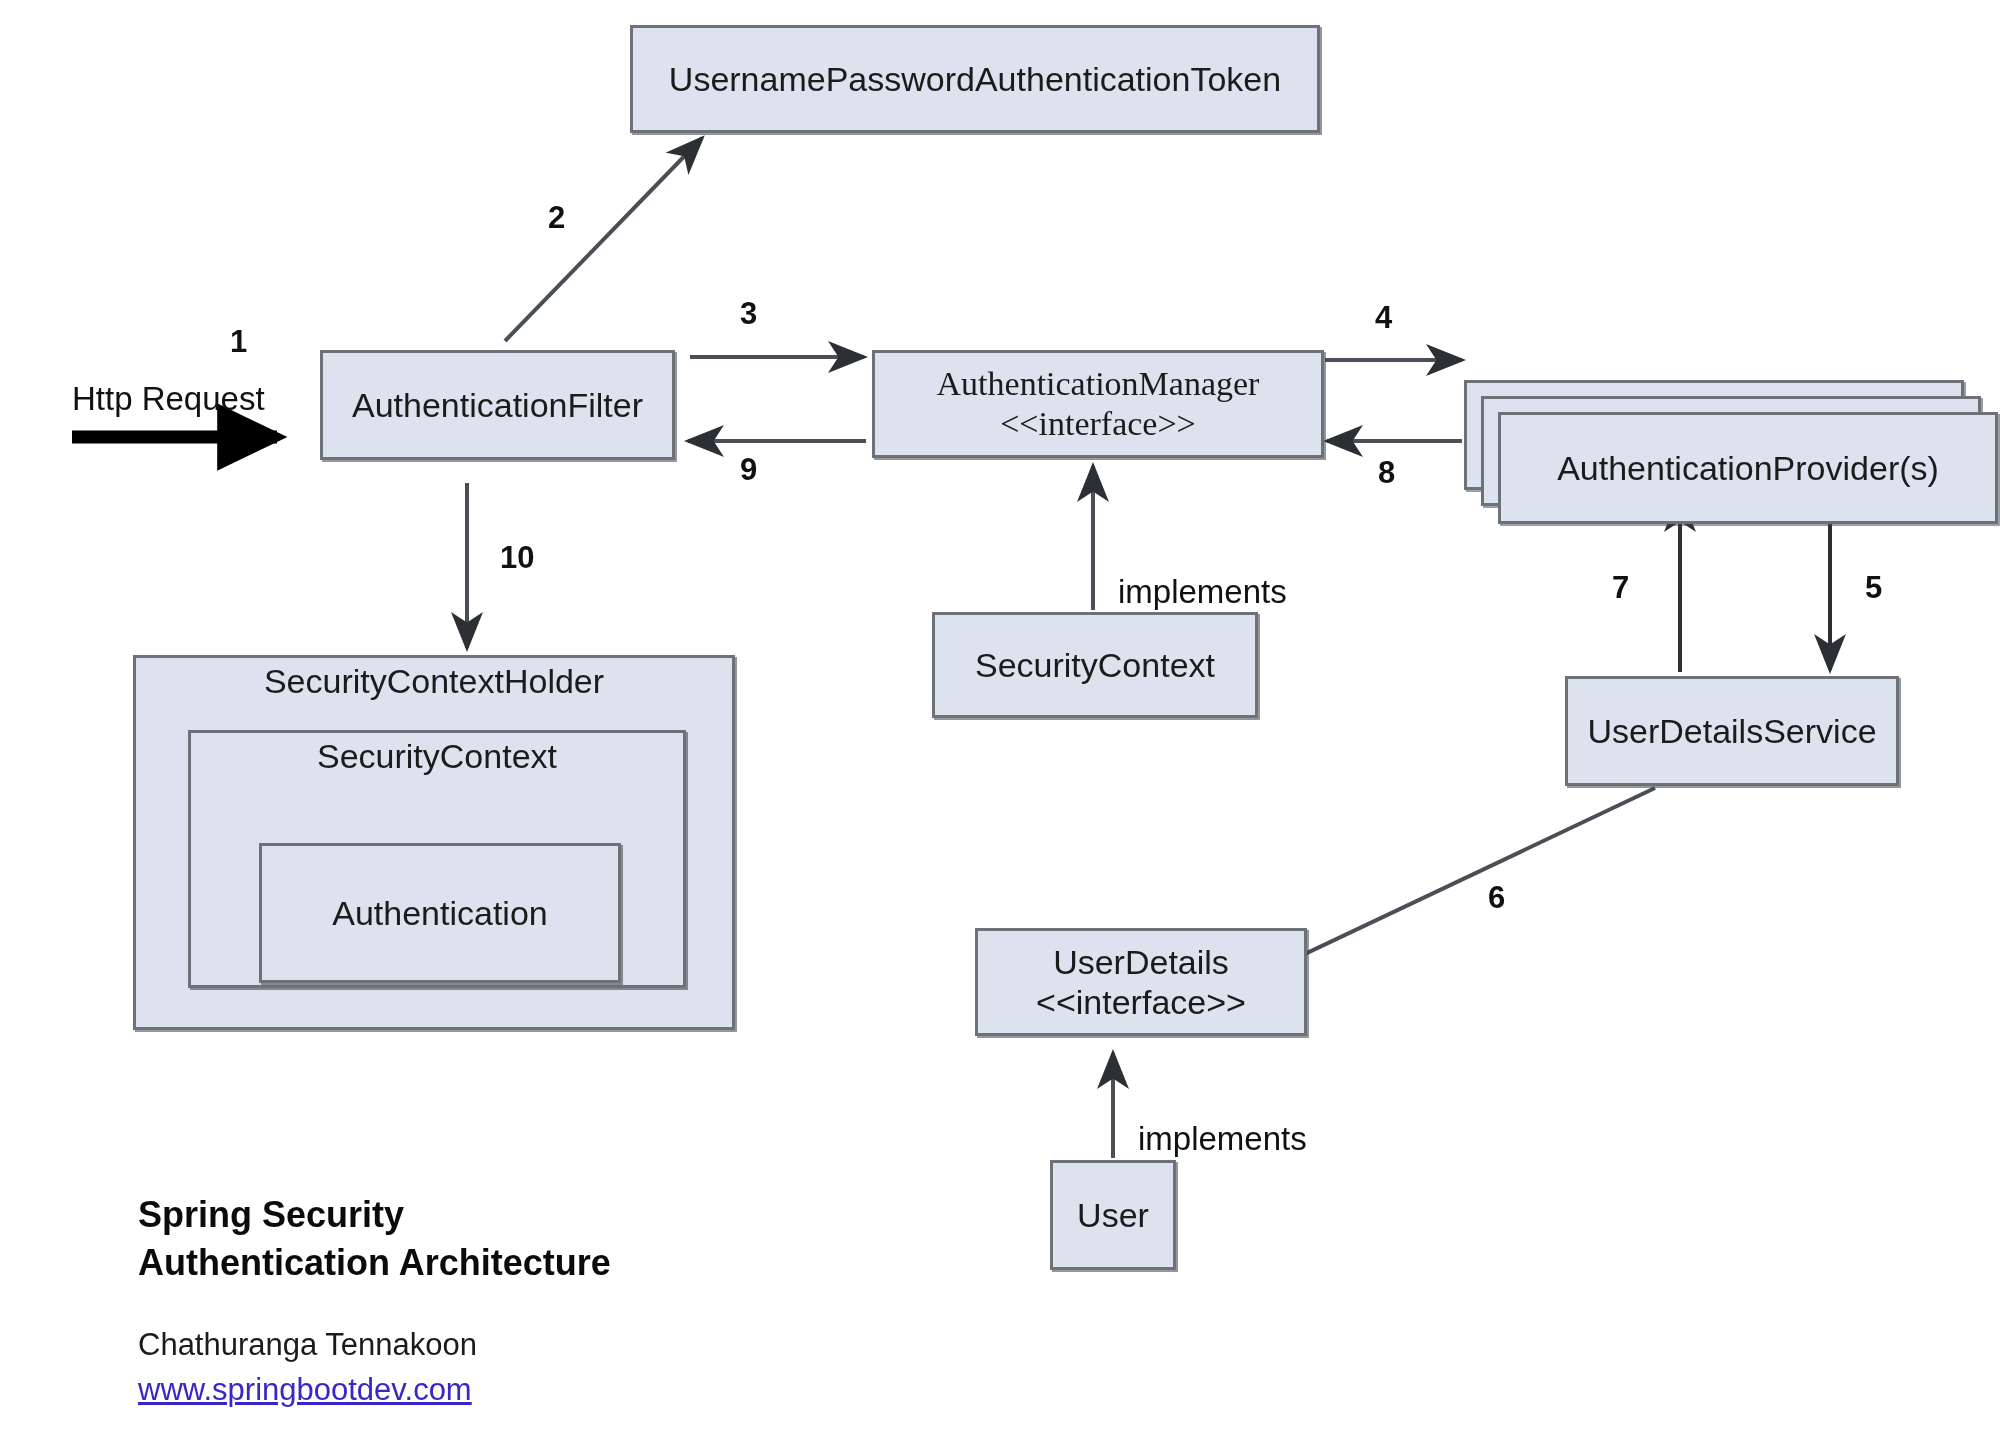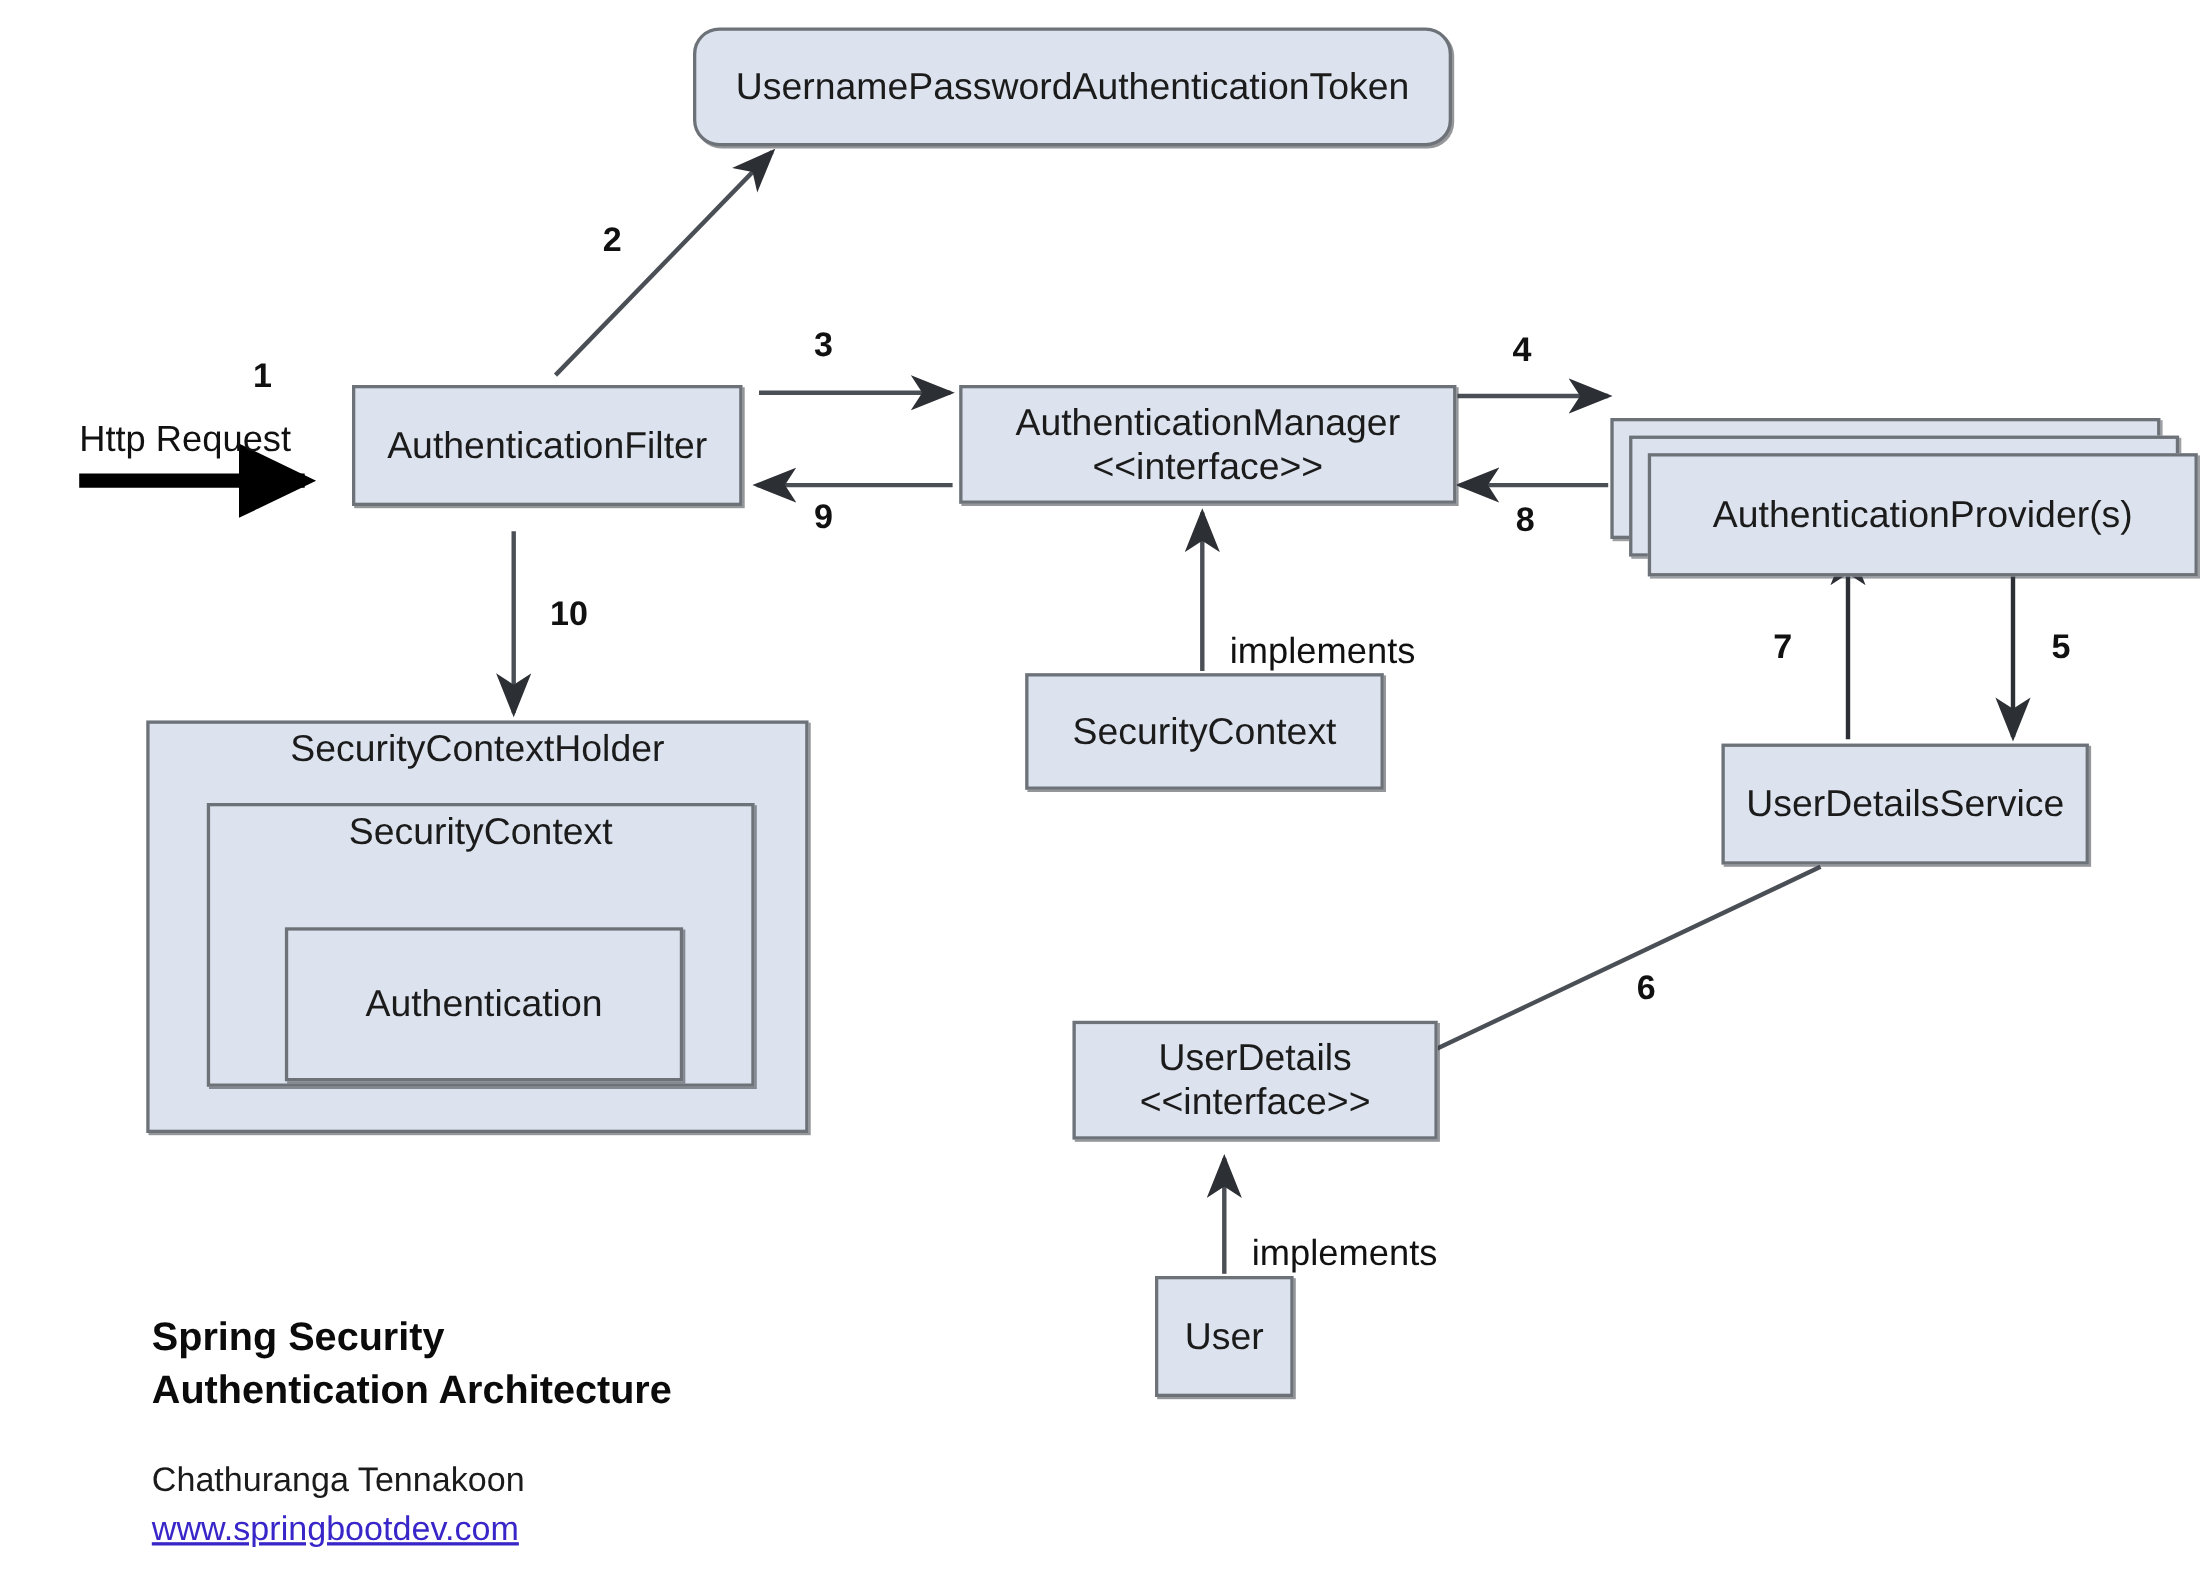--- a/index.html
+++ b/index.html
@@ -176,29 +176,29 @@
 
     <g>
       <line x1="1655" y1="788" x2="1248" y2="981" stroke="#4a4e55" stroke-width="4"></line>
     </g>
 
     <g>
       <line x1="1113" y1="1158" x2="1113" y2="1053" stroke="#4a4e55" stroke-width="4" marker-end="url(#arrow-thin)"></line>
     </g>
   </svg>
 
-  <div class="node" style="left:630px; top:25px; width:690px; height:108px;border-radius:24px;">
+  <div class="node" style="left:630px; top:25px; width:690px; height:108px;">
     <span>UsernamePasswordAuthenticationToken</span>
   </div>
 
   <div class="node" style="left:320px; top:350px; width:355px; height:110px;">
     <span>AuthenticationFilter</span>
   </div>
 
-  <div class="node" style="left:872px; top:350px; width:452px; height:108px;">
+  <div class="node" style="left:872px; top:350px; width:452px; height:108px;font-family:Liberation Serif, serif;">
     <span>AuthenticationManager</span>
     <span class="sub">&lt;&lt;interface&gt;&gt;</span>
   </div>
 
   <div class="stack" style="left:1464px; top:340px; width:534px; height:150px;">
     <div class="layer" style="left:0px; top:0px; width:500px; height:110px;"></div>
     <div class="layer" style="left:17px; top:16px; width:500px; height:110px;"></div>
     <div class="layer front" style="left:34px; top:32px; width:500px; height:112px;">
       <span>AuthenticationProvider(s)</span>
     </div>

